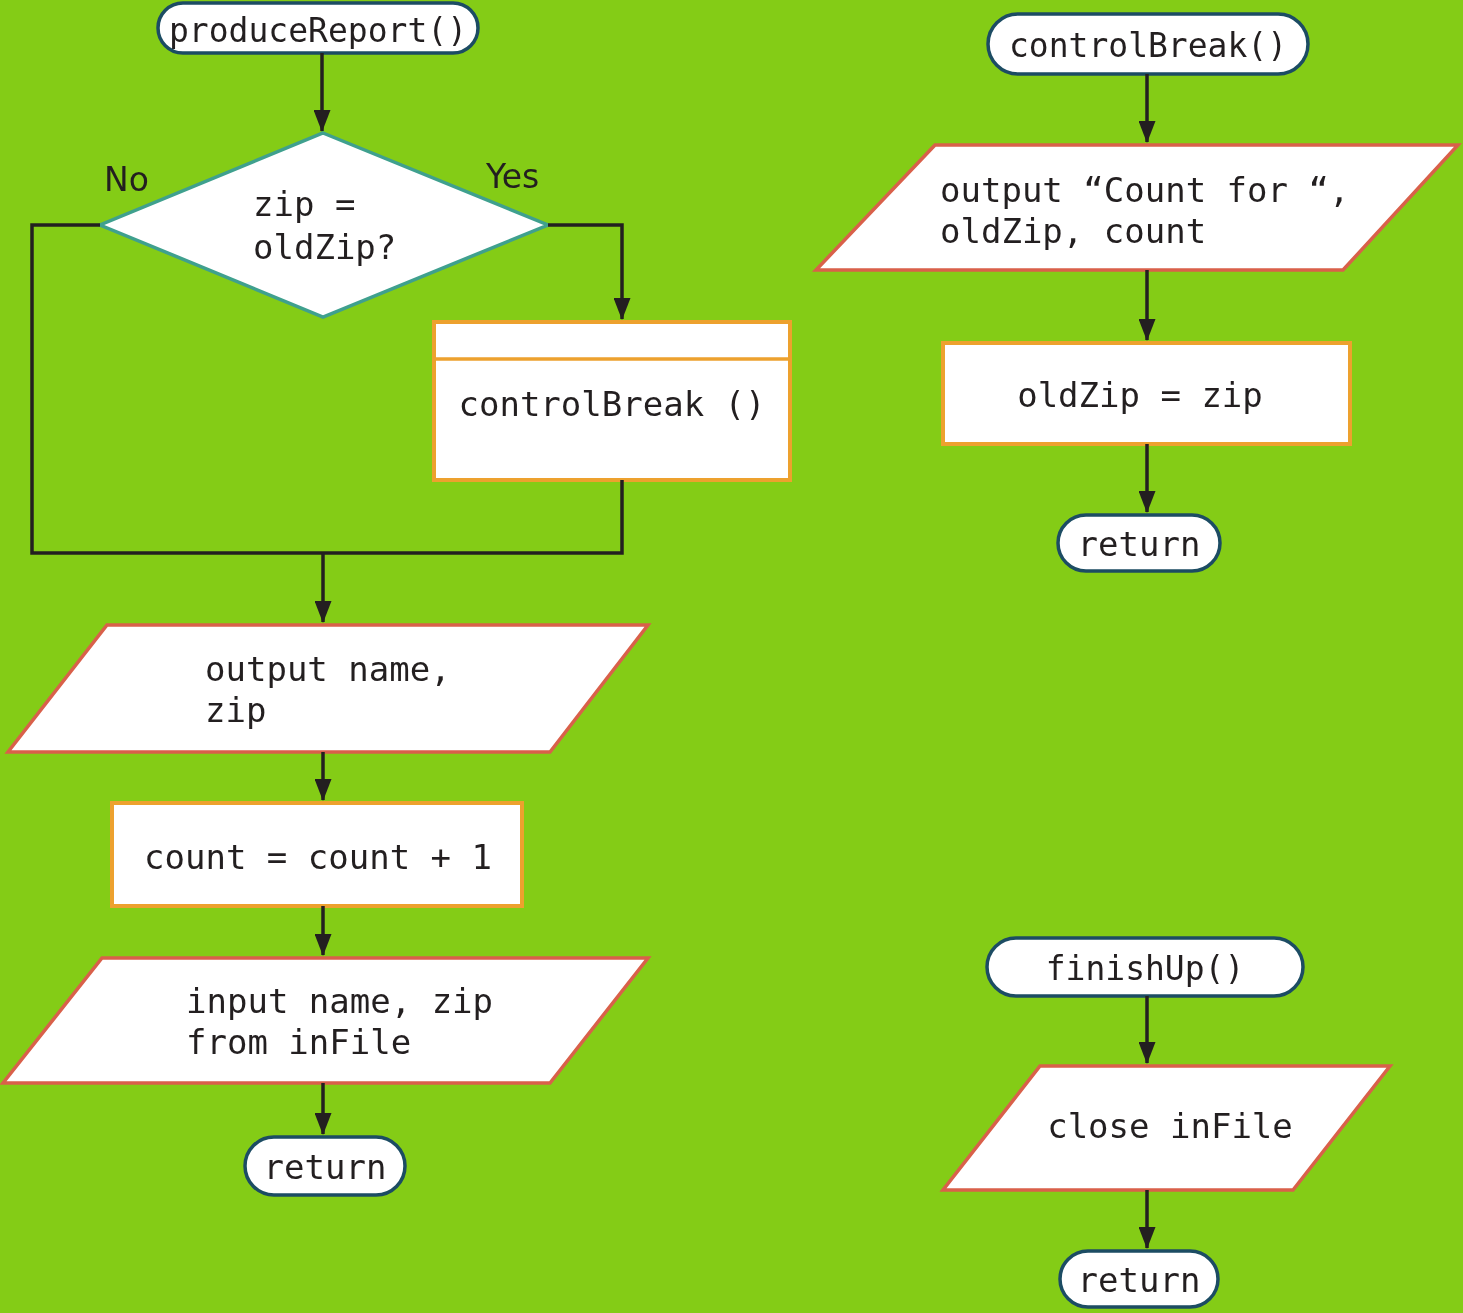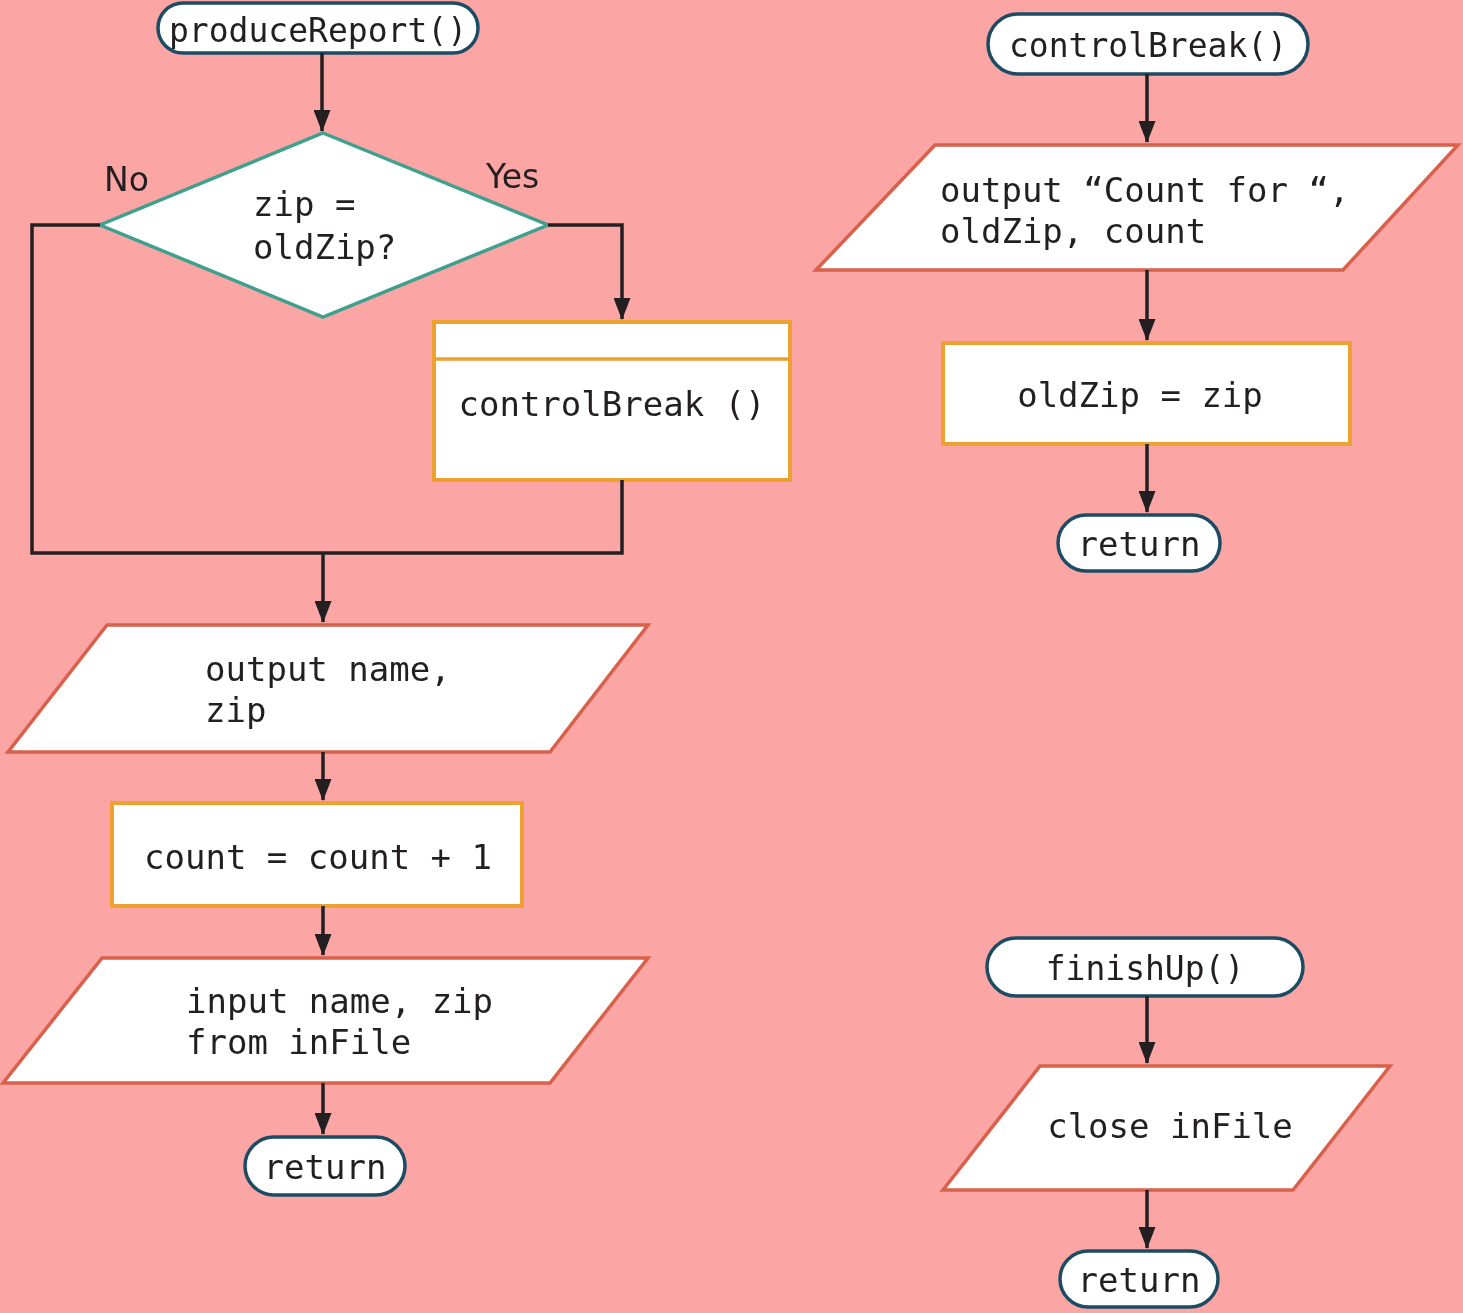--- a/index.html
+++ b/index.html
@@ -3,21 +3,21 @@
 <meta charset="utf-8">
 <style>
   html, body {
     margin: 0;
     padding: 0;
     background: #ffffff;
   }
   .canvas-wrap {
     width: 1463px;
     height: 1313px;
-    background: #fca5a5;
+    background: #84cc16;
   }
   svg { display: block; }
   .shape { fill: #ffffff; }
   .terminal { stroke: #1c4c63; stroke-width: 3.5; }
   .decision { stroke: #3fa08e; stroke-width: 3.5; }
   .io       { stroke: #d9604a; stroke-width: 3.5; }
   .process  { stroke: #eda12e; stroke-width: 4; }
   .divider  { stroke: #eda12e; stroke-width: 3.5; }
   .connector { fill: none; stroke: #231f20; stroke-width: 3.5; }
   .arrowhead { fill: #231f20; }

